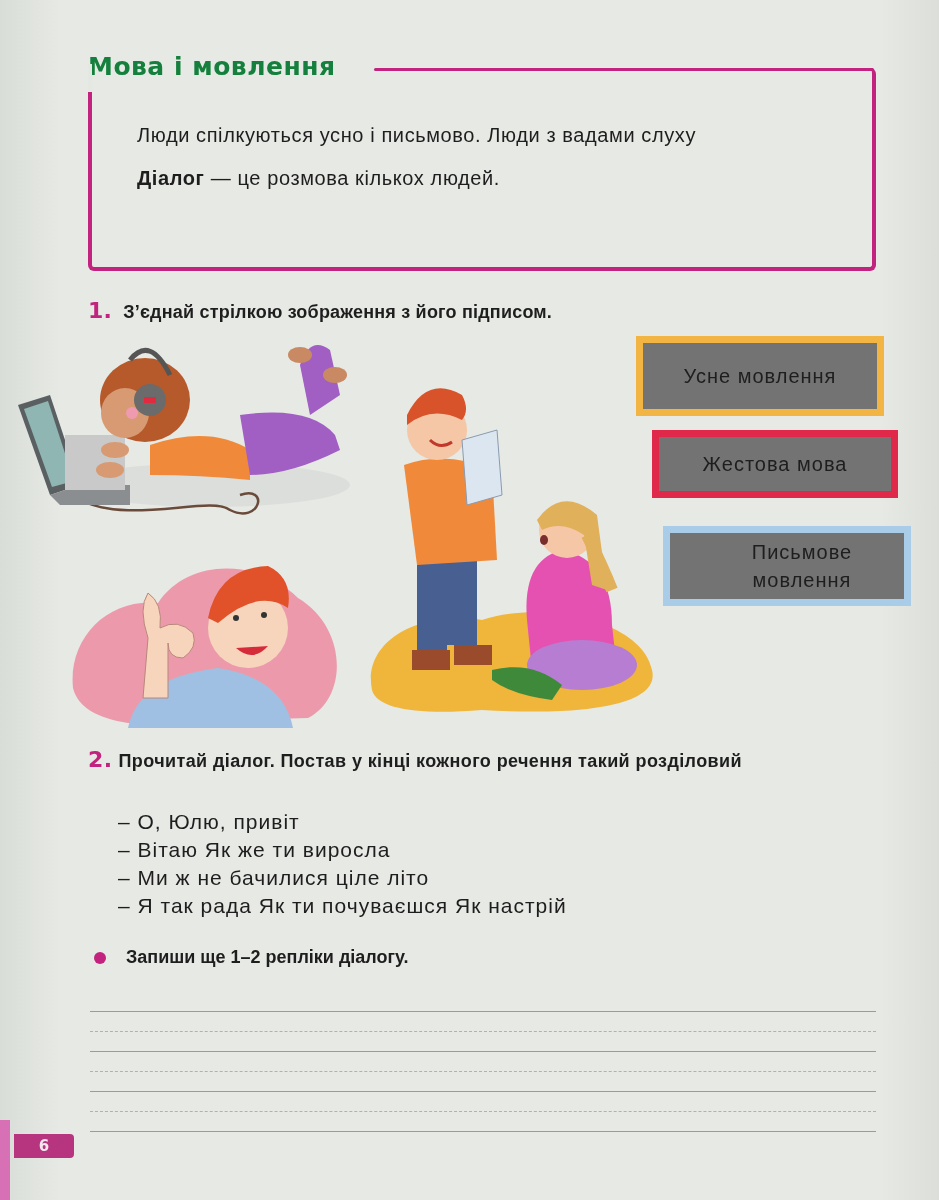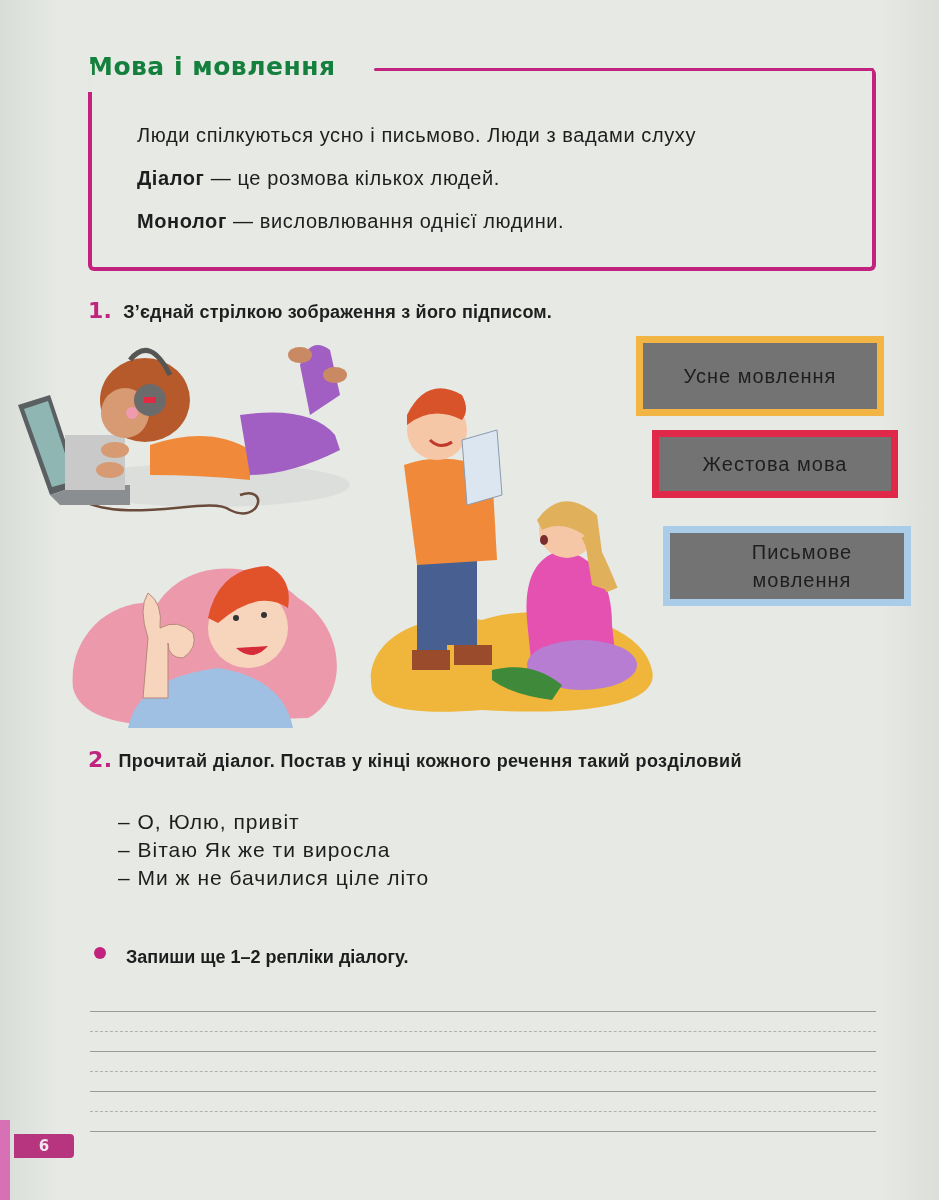--- a/index.html
+++ b/index.html
@@ -39,21 +39,21 @@
     text-align: center; font-size: 20px; letter-spacing: 1px; line-height: 28px; }
   .card-orange { left: 636px; top: 336px; width: 248px; height: 80px; border: 7px solid #f2b443; }
   .card-red { left: 652px; top: 430px; width: 246px; height: 68px; border: 7px solid #e0284a; }
   .card-blue { left: 663px; top: 526px; width: 248px; height: 80px; border: 7px solid #a9cce8; padding-left: 30px; }
 
   
   .task2-text { position: absolute; left: 88px; top: 740px; width: 790px; font-size: 18px; line-height: 40px; letter-spacing: 0.4px; font-weight: bold; }
   .dialogue { position: absolute; left: 118px; top: 808px; font-size: 21px; line-height: 28px; letter-spacing: 1px; }
   .dialogue div::before { content: "– "; }
 
-  .bullet-task { position: absolute; left: 94px; top: 947px; font-size: 18px; font-weight: bold; display: flex; align-items: flex-start; }
+  .bullet-task { position: absolute; left: 94px; top: 947px; font-size: 18px; font-weight: bold; display: flex; align-items: center; }
   .bullet-dot { width: 12px; height: 12px; border-radius: 50%; background: #c2237e; margin-right: 20px; }
 
   .lines { position: absolute; left: 90px; top: 992px; width: 786px; }
   .line { height: 20px; box-sizing: border-box; }
   .line.solid { border-bottom: 1px solid #9a9c98; }
   .line.dotted { border-bottom: 1px dashed #b0b2ae; }
 
   .page-num { position: absolute; left: 14px; top: 1134px; width: 60px; height: 24px; background: #b7347f; border-radius: 0 4px 4px 0;
     color: #f2e6ee; font-family: "DejaVu Sans", sans-serif; font-weight: bold; font-size: 15px; display: flex; align-items: center; justify-content: center; }
   .left-strip { position: absolute; left: 0; top: 1120px; width: 10px; height: 80px; background: #d770b4; }
@@ -63,21 +63,20 @@
 
 <div class="page-edge"></div>
 
 <div class="title">Мова і мовлення</div>
 <div class="title-line"></div>
 
 <div class="rule-box"></div>
 <div class="rule-text">
   <p>Люди спілкуються усно і письмово. Люди з вадами слуху</p>
   <p class="gap"><b>Діалог</b><span> — це розмова кількох людей.</span></p>
-  <p class="gap"><b>Монолог</b><span> — висловлювання однієї людини.</span></p>
 </div>
 
 <div class="task" style="left:88px; top:298px;">
   <span class="task-num">1.</span>
   <span>З’єднай стрілкою зображення з його підписом.</span>
 </div>
 
 <svg class="illus" style="left:10px; top:335px;" width="350" height="190" viewBox="0 0 350 190">
   <ellipse cx="200" cy="150" rx="140" ry="22" fill="#dcdedb"></ellipse>
   <path d="M70 165 C120 190, 200 160, 220 175 C250 190, 260 150, 230 160" stroke="#6a4a3a" stroke-width="2.5" fill="none"></path>
@@ -142,20 +141,21 @@
 </div>
 
 <div class="task2-text">
   <span class="task-num">2.</span><span>Прочитай діалог. Постав у кінці кожного речення такий розділовий</span><br>
 </div>
 
 <div class="dialogue">
   <div>О, Юлю, привіт</div>
   <div>Вітаю Як же ти виросла</div>
   <div>Ми ж не бачилися ціле літо</div>
+  <div>Я так рада Як ти почуваєшся Як настрій</div>
 </div>
 
 <div class="bullet-task">
   <span class="bullet-dot"></span>
   <span>Запиши ще 1–2 репліки діалогу.</span>
 </div>
 
 <div class="lines">
   <div class="line solid"></div>
   <div class="line dotted"></div>

